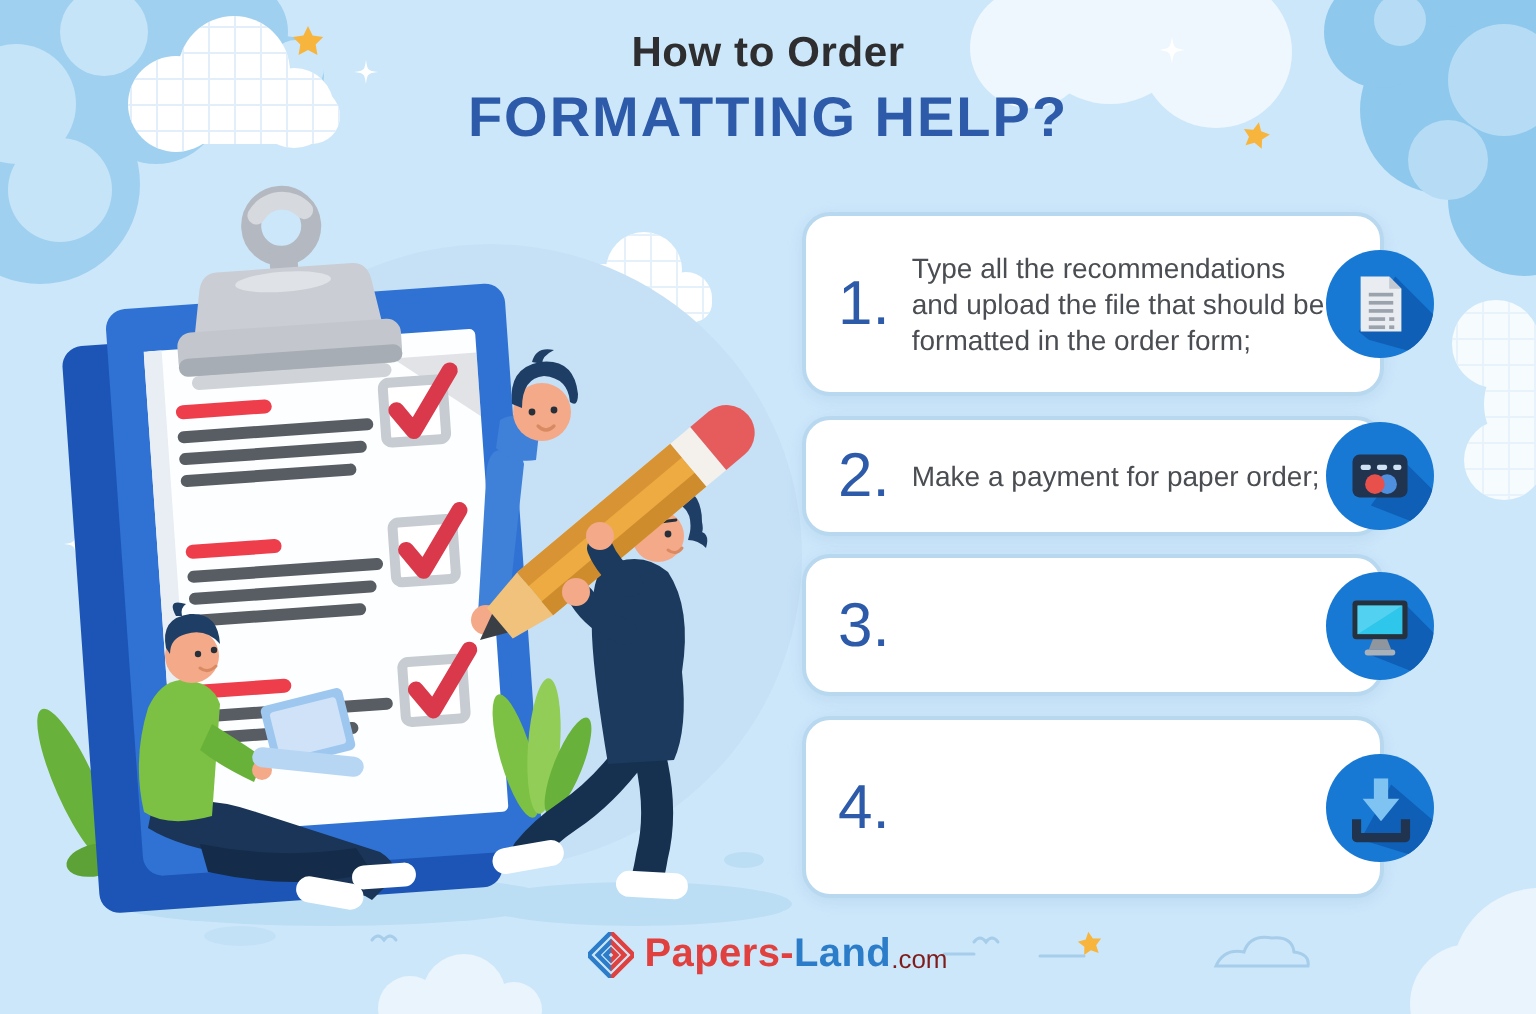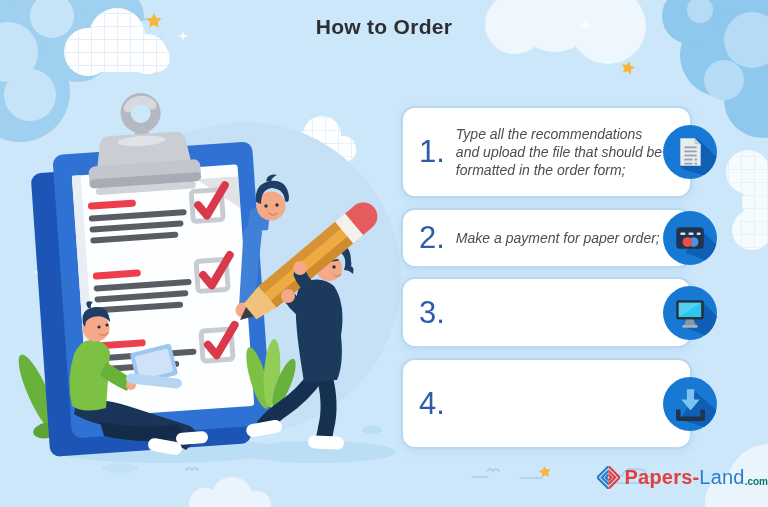--- a/index.html
+++ b/index.html
@@ -13,28 +13,28 @@
   .title-line2{font-size:28px;font-weight:800;color:#2d5ba9;letter-spacing:1px;margin-top:4px;}
   .steps{position:absolute;left:0;top:0;width:768px;height:507px;z-index:4;}
   .step-card{position:absolute;left:401px;width:291px;background:#ffffff;border:2px solid #b8d8f0;
              border-radius:14px;box-sizing:border-box;display:flex;align-items:center;
              box-shadow:0 2px 8px rgba(110,160,210,.18);}
   .card-1{top:106px;height:92px;}
   .card-2{top:208px;height:60px;}
   .card-3{top:277px;height:71px;}
   .card-4{top:358px;height:91px;}
   .step-num{font-size:31px;font-weight:400;color:#2d5ba9;margin:0 11px 0 16px;flex:0 0 auto;}
-  .step-text{font-size:14px;line-height:1.3;color:#4a4d52;white-space:pre-line;max-width:212px;font-style:italic;}
+  .step-text{font-size:14px;line-height:1.3;color:#4a4d52;white-space:pre-line;max-width:212px;}
   .step-icon{position:absolute;right:-27px;top:50%;transform:translateY(-50%);width:54px;height:54px;}
-  .footer{position:absolute;left:0;top:466px;width:768px;display:flex;justify-content:flex-end;
+  .footer{position:absolute;left:0;top:466px;width:768px;display:flex;justify-content:center;
           align-items:center;z-index:5;}
   .brand-icon{margin-right:5px;}
   .brand-red{font-size:20px;font-weight:700;color:#e0413f;letter-spacing:.2px;}
-  .brand-blue{font-size:20px;font-weight:400;color:#2b7cc9;letter-spacing:.2px;}
-  .brand-suffix{font-size:10px;font-weight:700;color:#0f766e;align-self:flex-end;margin-bottom:2px;}
+  .brand-blue{font-size:20px;font-weight:700;color:#2b7cc9;letter-spacing:.2px;}
+  .brand-suffix{font-size:13px;font-weight:400;color:#7f1d1d;align-self:flex-end;margin-bottom:2px;}
 </style>
 </head>
 <body>
 
 <div class="canvas">
 
   <svg class="bg-svg" width="768" height="507" viewBox="0 0 768 507">
     <defs>
       <pattern id="grid" width="13" height="13" patternUnits="userSpaceOnUse">
         <path d="M13 0H0V13" fill="none" stroke="#dcebf9" stroke-width="2"></path>
@@ -147,20 +147,21 @@
 
     <g fill="#ffffff">
       <path transform="translate(183,36) scale(6)" d="M0,-1 C.13,-.13 .13,-.13 1,0 C.13,.13 .13,.13 0,1 C-.13,.13 -.13,.13 -1,0 C-.13,-.13 -.13,-.13 0,-1 Z"></path>
       <path transform="translate(586,25) scale(7)" d="M0,-1 C.13,-.13 .13,-.13 1,0 C.13,.13 .13,.13 0,1 C-.13,.13 -.13,.13 -1,0 C-.13,-.13 -.13,-.13 0,-1 Z"></path>
       <path transform="translate(38,272) scale(6)" d="M0,-1 C.13,-.13 .13,-.13 1,0 C.13,.13 .13,.13 0,1 C-.13,.13 -.13,.13 -1,0 C-.13,-.13 -.13,-.13 0,-1 Z"></path>
     </g>
   </svg>
 
   <div class="title-block">
     <div class="title-line1">How to Order</div>
+    <div class="title-line2">FORMATTING HELP?</div>
   </div>
 
   <svg class="illus-svg" width="410" height="402" viewBox="0 0 410 402">
     <circle cx="245" cy="200" r="156" fill="#c6e1f6"></circle>
 
     <g fill="#b7dcf3" opacity=".8">
       <ellipse cx="165" cy="372" rx="112" ry="13"></ellipse>
       <ellipse cx="318" cy="374" rx="78" ry="11"></ellipse>
       <ellipse cx="372" cy="352" rx="10" ry="4"></ellipse>
       <ellipse cx="120" cy="390" rx="18" ry="5" opacity=".6"></ellipse>

